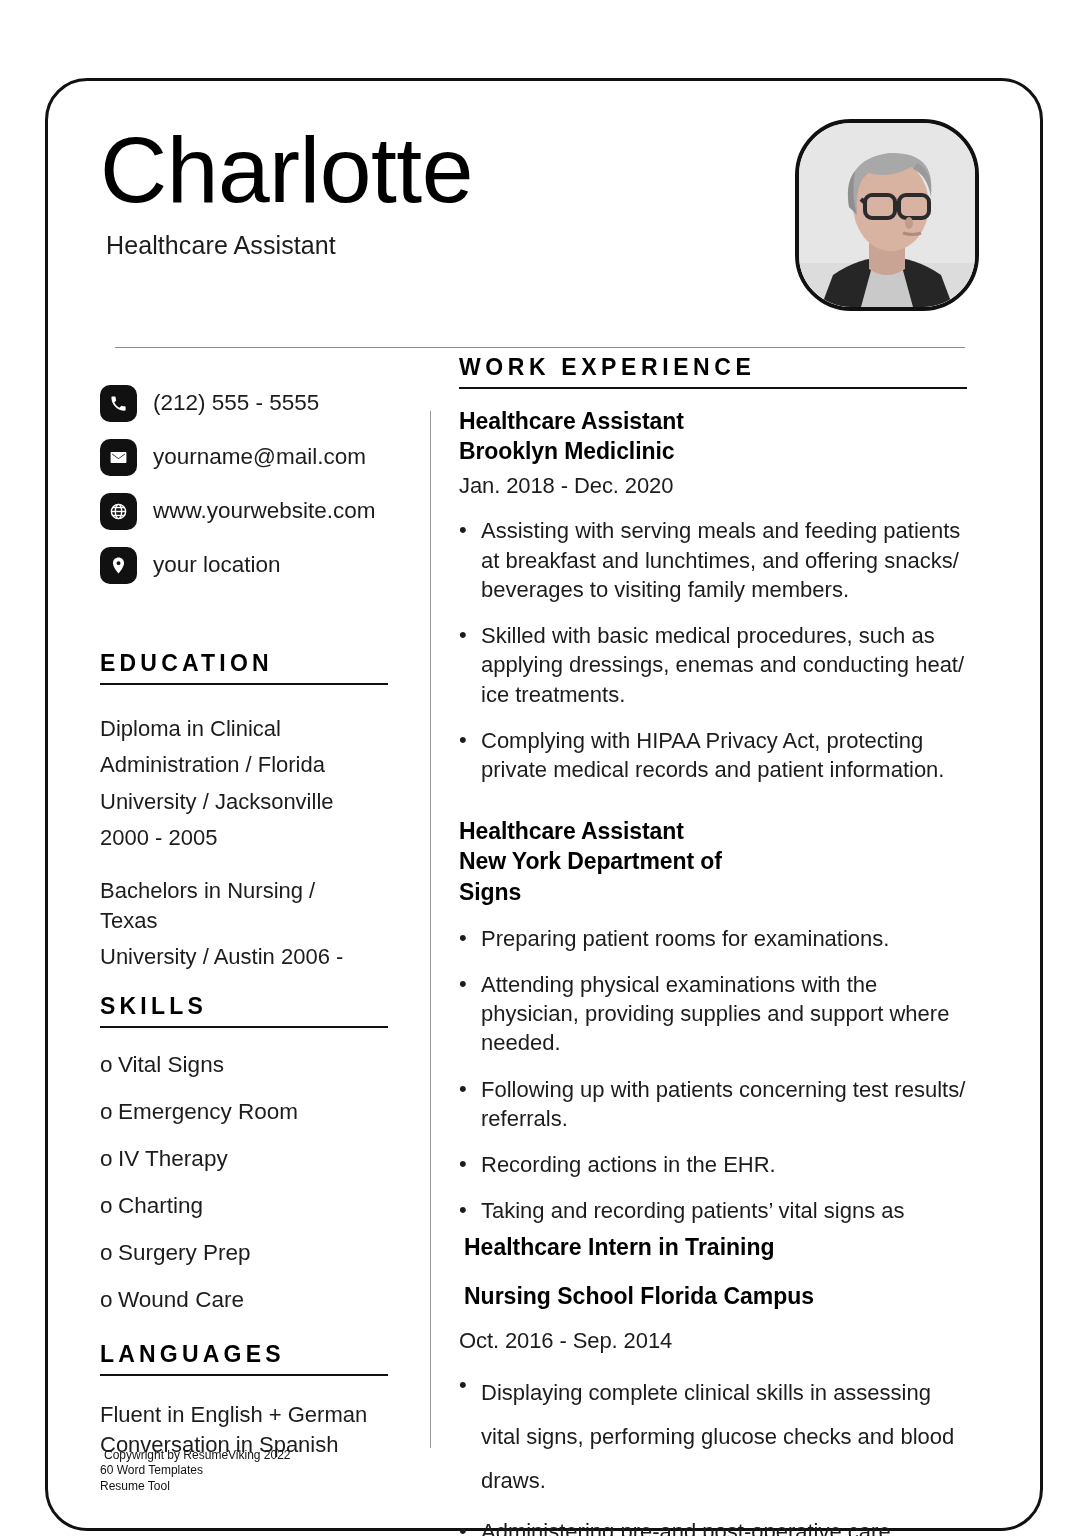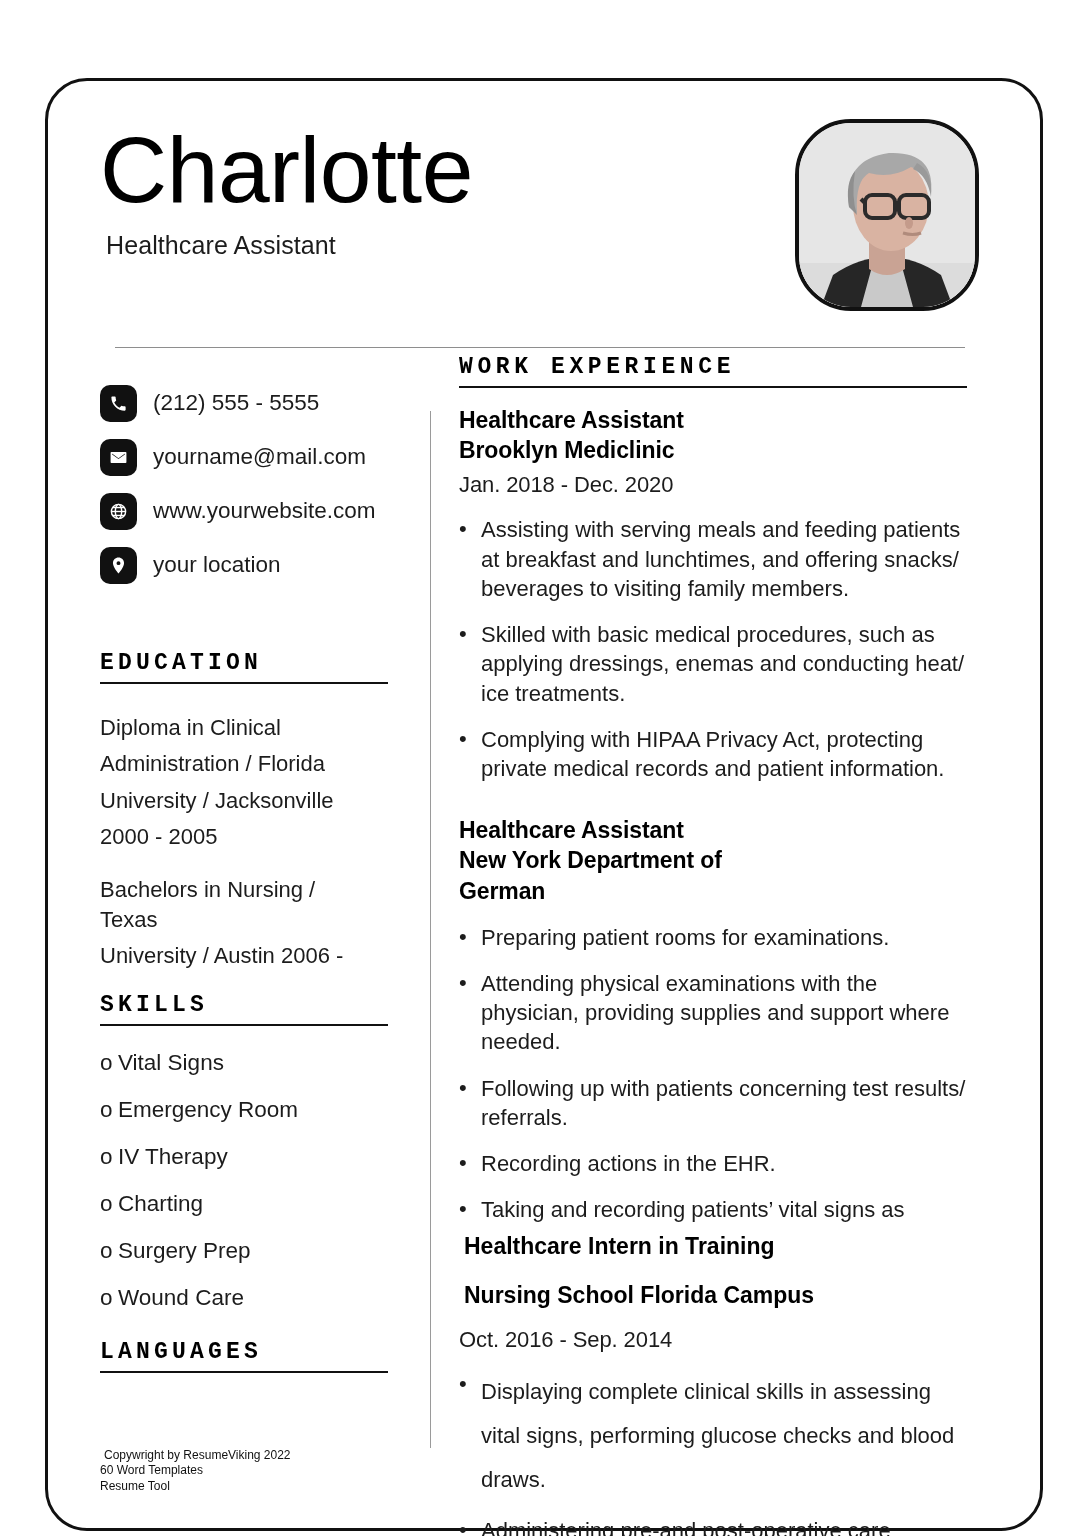--- a/index.html
+++ b/index.html
@@ -125,21 +125,20 @@
 
   .sec-head {
     font-size: 23px;
     font-weight: 700;
     letter-spacing: 4.2px;
     color: #000;
     padding-bottom: 6px;
     border-bottom: 2px solid #111;
     width: 288px;
     box-sizing: border-box;
-    font-family: Liberation Mono, monospace;
   }
 
   .edu-block { margin-top: 26px; }
   .edu-entry {
     font-size: 22px;
     color: #1c1c1c;
     line-height: 1.65;
   }
   .edu-entry + .edu-entry { margin-top: 20px; }
   .edu-entry.tight { line-height: 1.35; }
@@ -356,20 +355,24 @@
         </li>
         <li class="skill-item">
           <span class="skill-marker">o</span>
           <span>Wound Care</span>
         </li>
       </ul>
     </div>
 
     <div style="margin-top:28px;">
       <div class="sec-head">LANGUAGES</div>
+      <div class="lang-block">
+        <div class="lang-line">Fluent in English + German</div>
+        <div class="lang-line">Conversation in Spanish</div>
+      </div>
     </div>
   </div>
 
   <div class="footer-block">
     <div class="footer-line indent">Copywright by ResumeViking 2022</div>
     <div class="footer-line">60 Word Templates</div>
     <div class="footer-line">Resume Tool</div>
   </div>
 
   <div class="main">
@@ -391,21 +394,21 @@
         <li class="bullet">
           <span class="dot">•</span>
           <span>Complying with HIPAA Privacy Act, protecting private medical records and patient information.</span>
         </li>
       </ul>
     </div>
 
     <div class="job" style="margin-top:32px;">
       <div class="job-head">Healthcare Assistant</div>
       <div class="job-head">New York Department of</div>
-      <div class="job-head">German</div>
+      <div class="job-head">Signs</div>
       <ul class="bullets">
         <li class="bullet">
           <span class="dot">•</span>
           <span>Preparing patient rooms for examinations.</span>
         </li>
         <li class="bullet">
           <span class="dot">•</span>
           <span>Attending physical examinations with the physician, providing supplies and support where needed.</span>
         </li>
         <li class="bullet">

